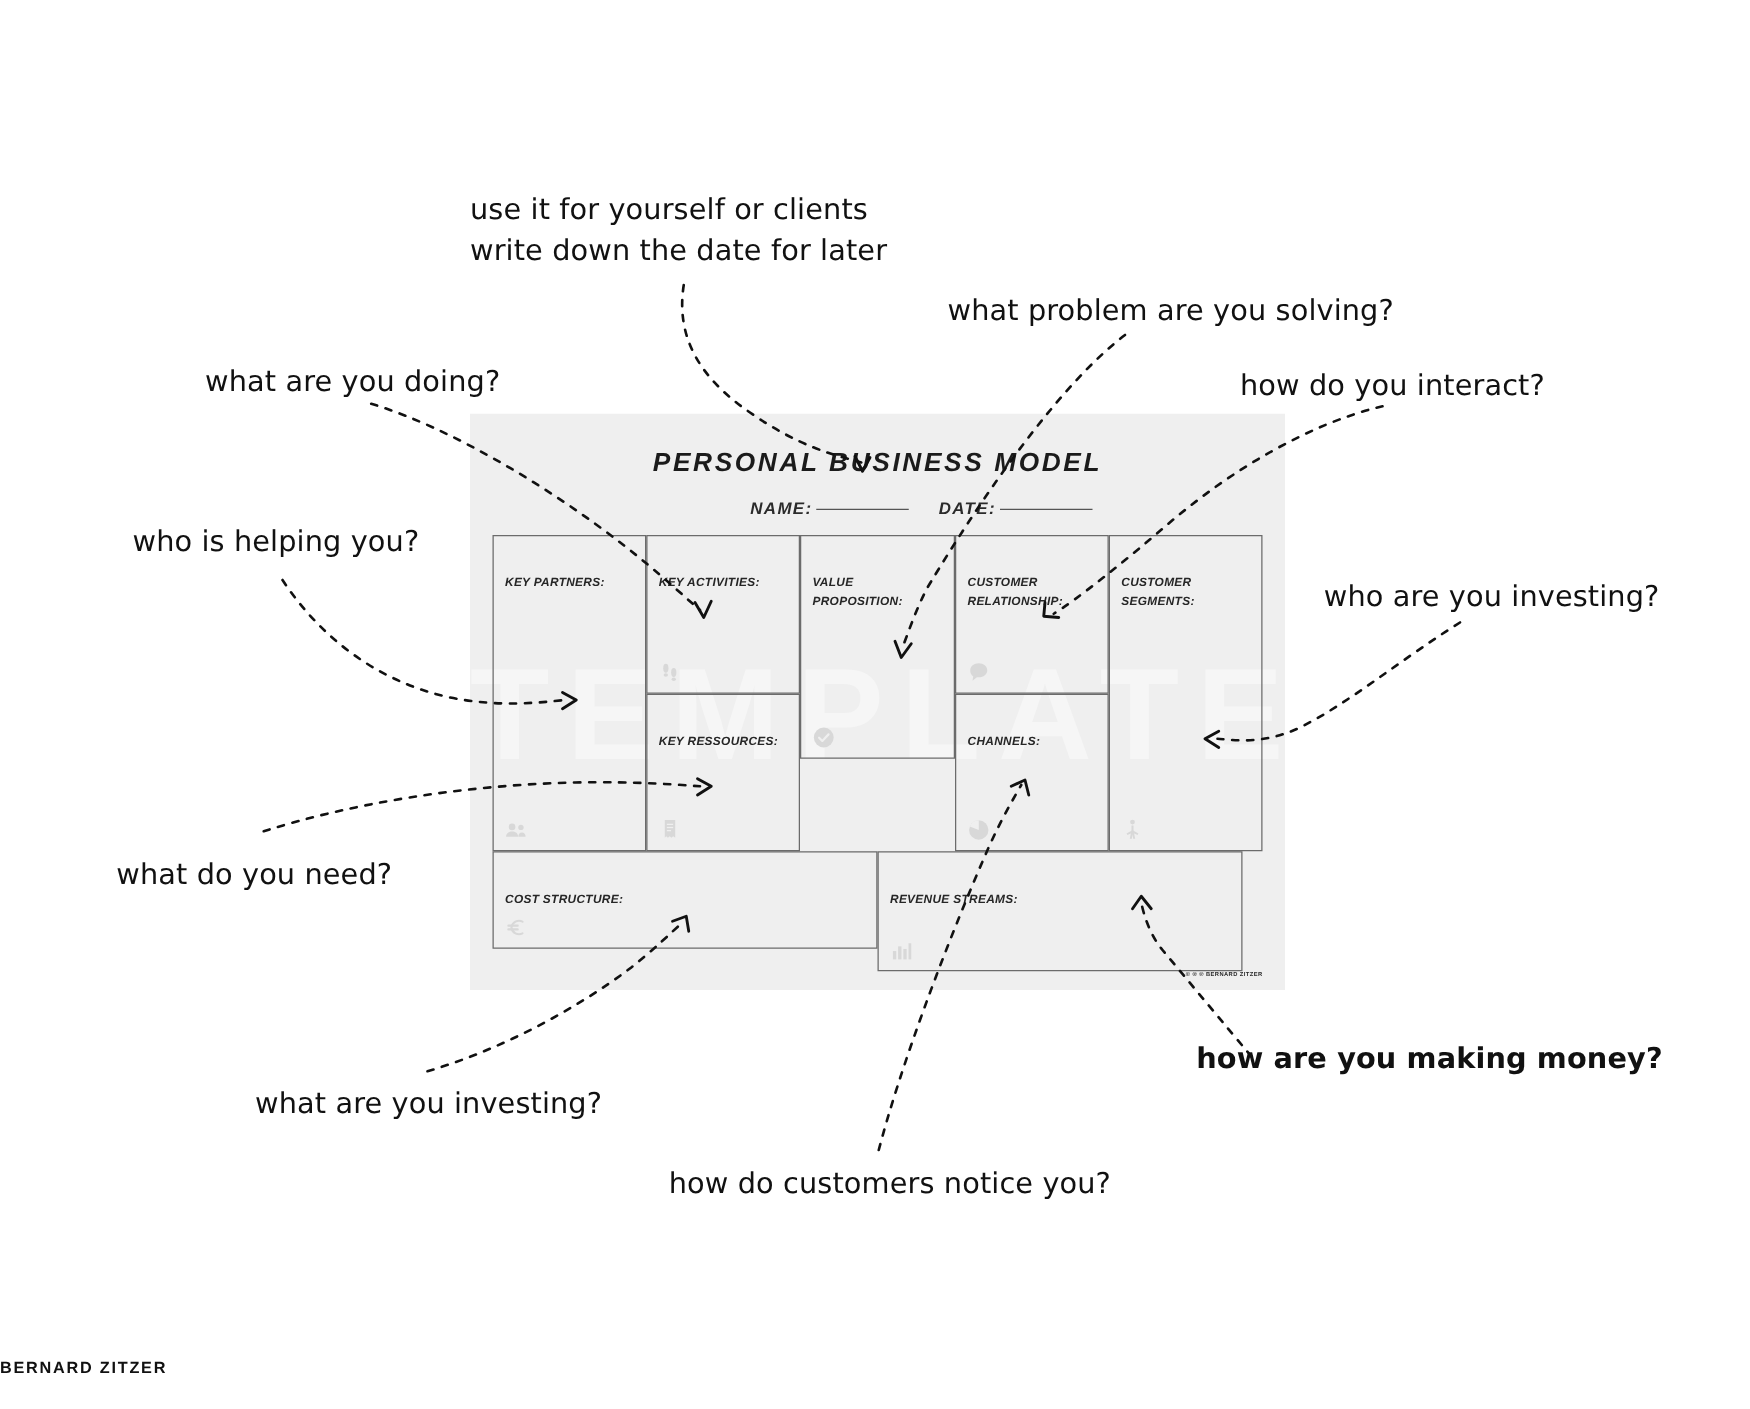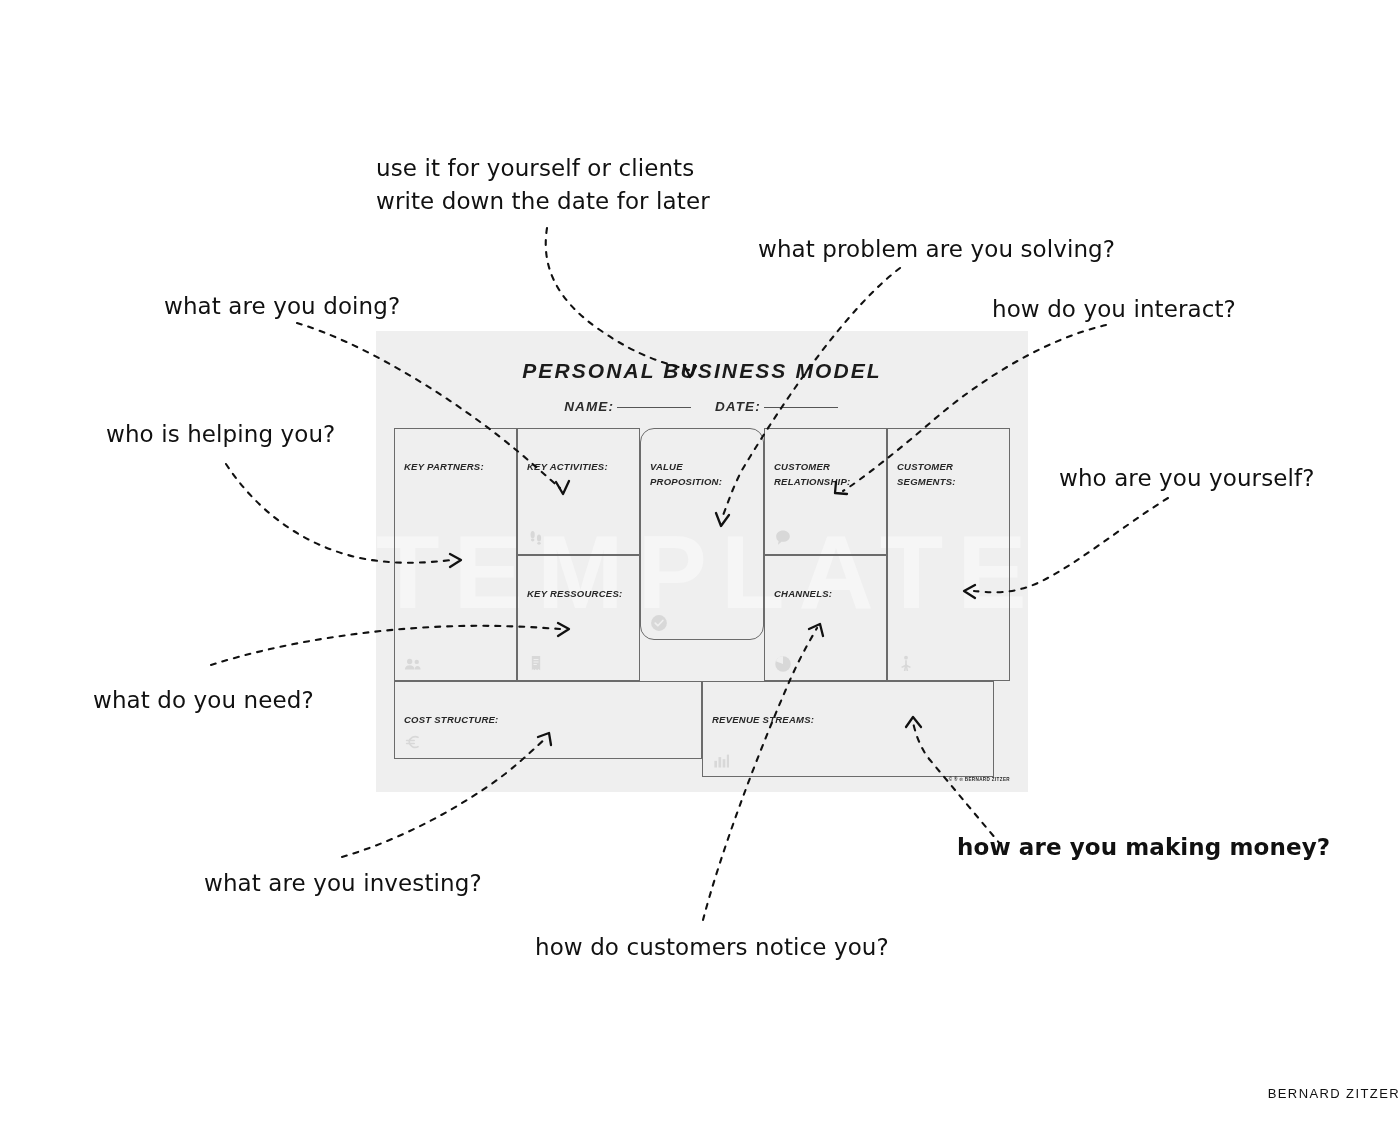--- a/index.html
+++ b/index.html
@@ -56,20 +56,21 @@
     left: 0;
     top: 68px;
     width: 652px;
     text-align: center;
     font-family: "Liberation Sans", sans-serif;
     font-style: italic;
     font-weight: bold;
     font-size: 13.5px;
     letter-spacing: 1.1px;
     color: #2b2b2b;
+    padding-left: 36px;
   }
   #canvas-meta .rule {
     display: inline-block;
     width: 74px;
     border-bottom: 1.4px solid #555;
     margin: 0 2px 3px 3px;
   }
   #canvas-meta .gap { display: inline-block; width: 22px; }
 
   
@@ -139,23 +140,23 @@
     color: #2a2a2a;
     z-index: 3;
   }
 
   
   #page-footer {
     position: absolute;
     left: 0;
     top: 1086px;
     width: 1400px;
-    text-align: right;
-    font-family: "Liberation Sans", sans-serif;
-    font-weight: normal;
+    text-align: left;
+    font-family: "Liberation Sans", sans-serif;
+    font-weight: bold;
     font-size: 13px;
     letter-spacing: 1.4px;
     color: #111111;
   }
 
   
   #connector-layer {
     position: absolute;
     left: 0; top: 0;
     width: 1400px;
@@ -171,21 +172,21 @@
 write down the date for later</div>
 
 <div class="annotation" style="left:758px; top:233px;">what problem are you solving?</div>
 
 <div class="annotation" style="left:164px; top:290px;">what are you doing?</div>
 
 <div class="annotation" style="left:992px; top:293px;">how do you interact?</div>
 
 <div class="annotation" style="left:106px; top:418px;">who is helping you?</div>
 
-<div class="annotation" style="left:1059px; top:462px;">who are you yourself?</div>
+<div class="annotation" style="left:1059px; top:462px;">who are you investing?</div>
 
 <div class="annotation" style="left:93px; top:684px;">what do you need?</div>
 
 <div class="annotation" style="left:204px; top:867px;">what are you investing?</div>
 
 <div class="annotation" style="left:516px; top:931px;margin-left:19px;">how do customers notice you?</div>
 
 <div class="annotation" style="left:957px; top:831px;font-weight:bold;">how are you making money?</div>
 
 <div id="canvas-sheet">
@@ -229,21 +230,21 @@
       <div class="cell-icon">
         <svg viewBox="0 0 24 24" width="20" height="20" fill="#d8d8d8">
           <path d="M7 2.5h10v17l-2-1.5-1.6 1.5-1.7-1.5-1.7 1.5-1.6-1.5L7 19.5z"></path>
           <rect x="9" y="6" width="6" height="1.2" fill="#efefef"></rect>
           <rect x="9" y="9" width="6" height="1.2" fill="#efefef"></rect>
           <rect x="9" y="12" width="4" height="1.2" fill="#efefef"></rect>
         </svg>
       </div>
     </div>
 
-    <div class="cell" style="left:246px; top:0px; width:124px; height:212px;border-radius:14px;">
+    <div class="cell" style="left:246px; top:0px; width:124px; height:179px;">
       <div class="cell-label">VALUE
 PROPOSITION:</div>
       <div class="cell-icon">
         <svg viewBox="0 0 24 24" width="20" height="20" fill="#d8d8d8">
           <circle cx="12" cy="12" r="9.5"></circle>
           <path d="M7.5 12.2l3.1 3.1 6-6.3" stroke="#efefef" stroke-width="2.1" fill="none" stroke-linecap="round" stroke-linejoin="round"></path>
         </svg>
       </div>
     </div>
 

